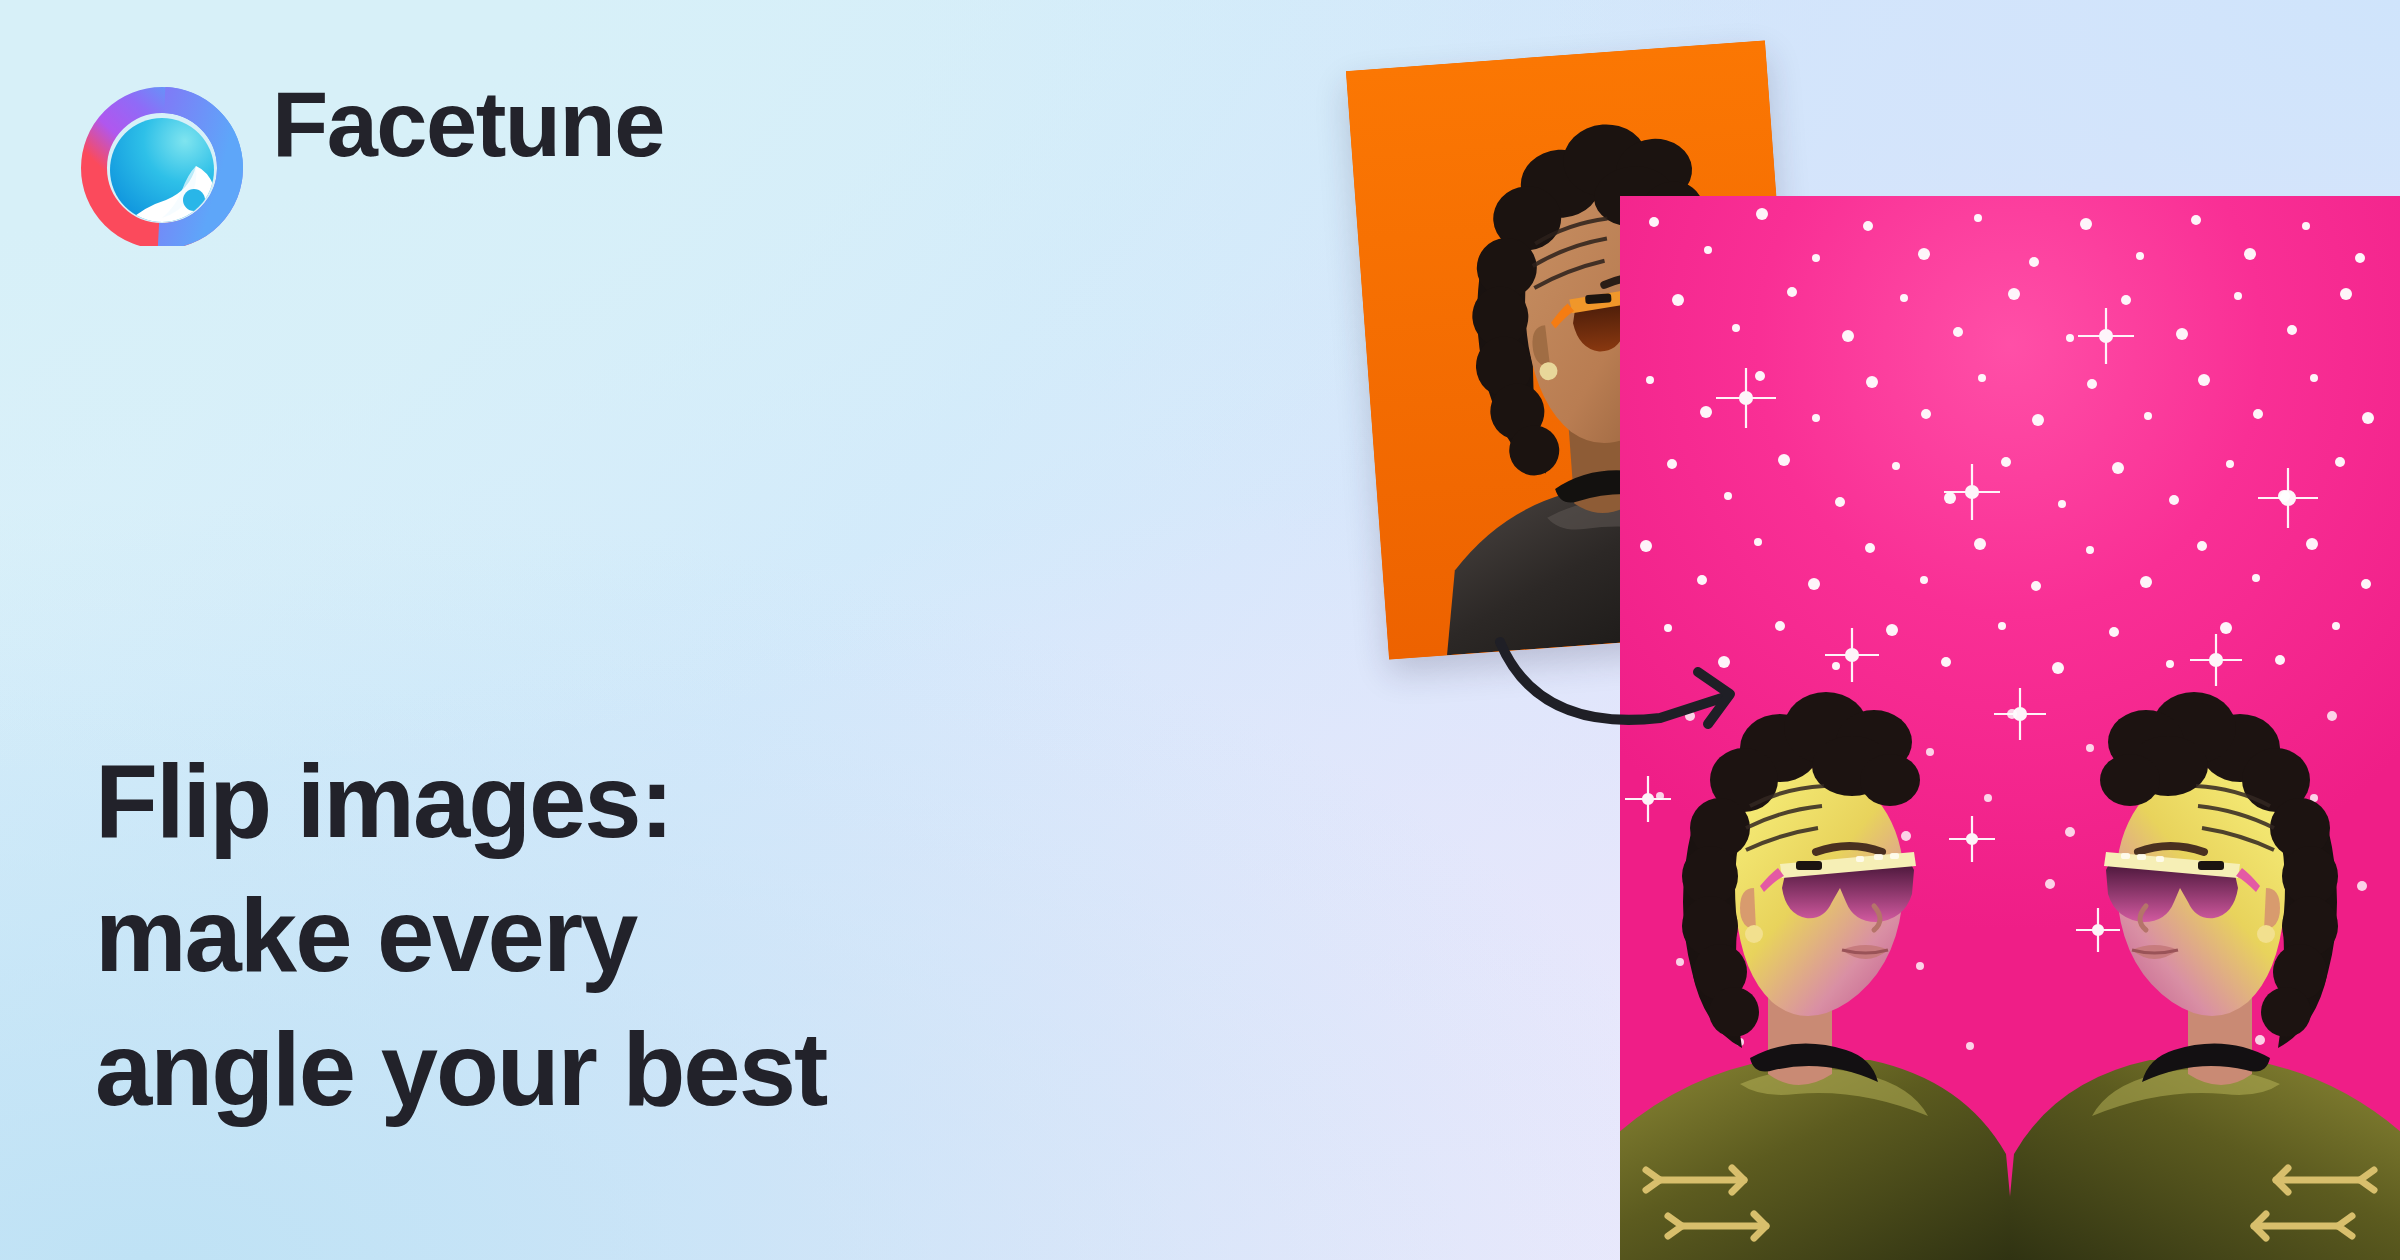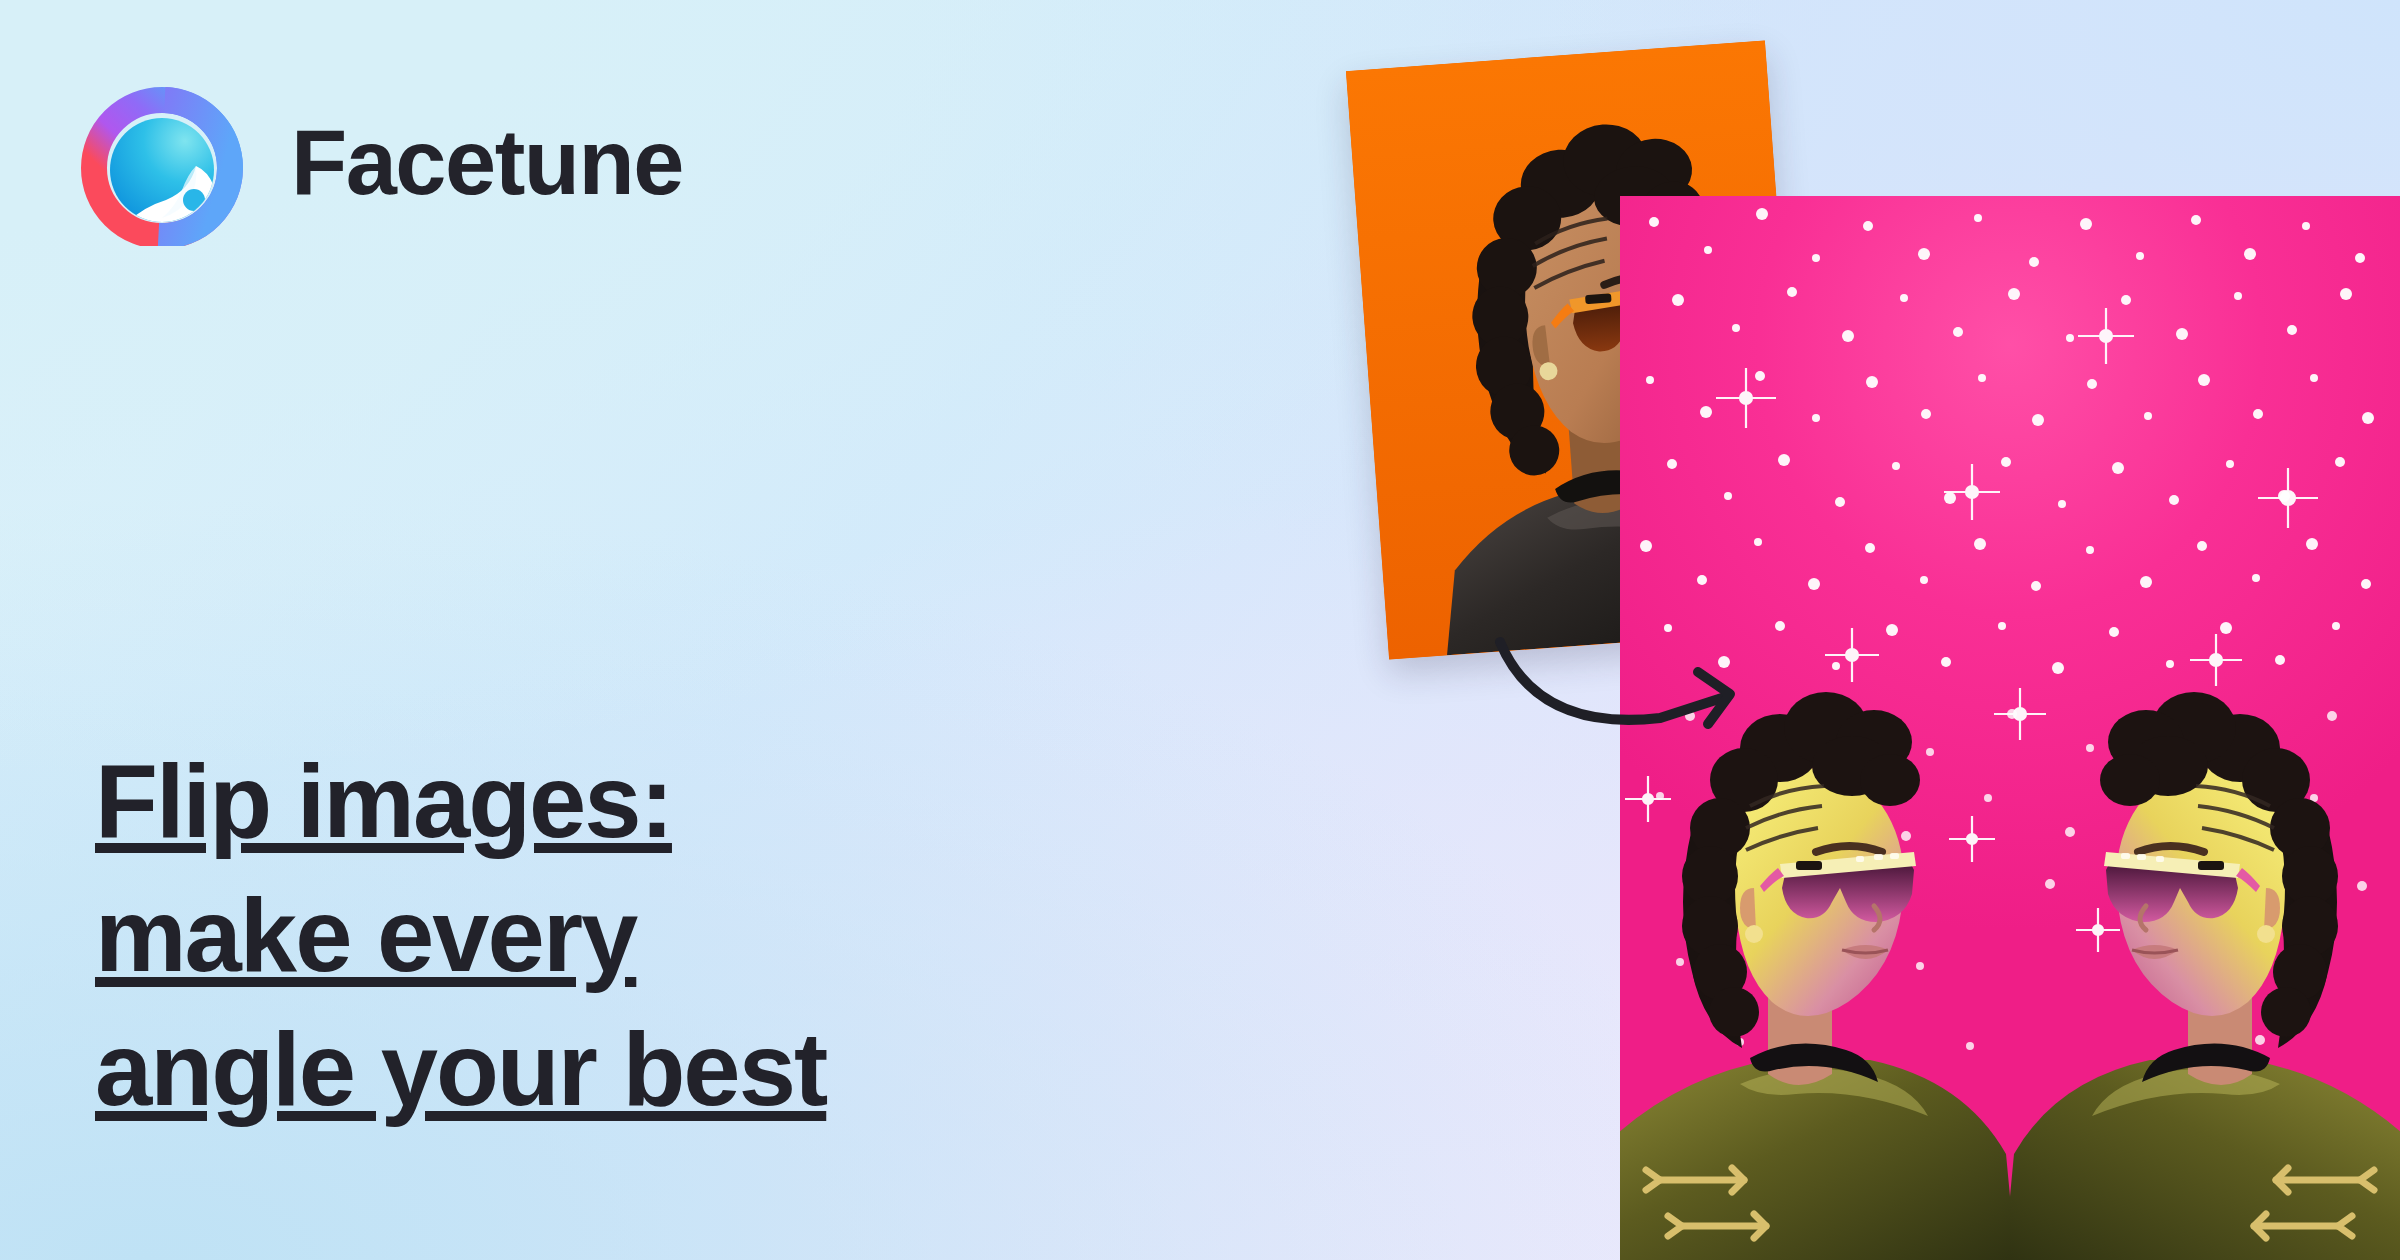--- a/index.html
+++ b/index.html
@@ -15,36 +15,36 @@
   .bg-base{
     background:
       radial-gradient(120% 100% at 0% 0%,   #d7f0f8 0%, #d7f0f8 18%, rgba(215,240,248,0) 62%),
       radial-gradient(110% 110% at 100% 0%, #cfe4fb 0%, rgba(207,228,251,0) 58%),
       radial-gradient(120% 110% at 6% 100%, #bfe2f5 0%, rgba(191,226,245,0) 55%),
       radial-gradient(120% 120% at 62% 108%,#ece9fc 0%, rgba(236,233,252,0) 58%),
       linear-gradient(125deg,#ddf2fa 0%, #d2e9fb 38%, #dfe4fb 68%, #e9e7fb 100%);
   }
 
   
-  .logo-wrap{position:absolute;left:78px;top:78px;display:flex;align-items:center;gap:45px;}
+  .logo-wrap{position:absolute;left:78px;top:78px;display:flex;align-items:flex-start;gap:26px;}
   .logo-mark{width:168px;height:168px;flex:0 0 auto;display:block;}
   .logo-text{display:flex;flex-direction:column;line-height:1;}
   .logo-title{
     font-size:92px;font-weight:800;color:#23232b;letter-spacing:-1.5px;
     font-family:"Liberation Sans", sans-serif;
   }
   .logo-sub{
     font-size:50px;font-weight:300;color:#23232b;letter-spacing:-0.4px;margin-top:16px;
   }
 
   
   .headline{
     position:absolute;left:95px;top:735px;
     font-size:103px;font-weight:800;color:#22222a;
-    line-height:1.30;letter-spacing:-2px;white-space:pre-line;text-decoration:underline;
+    line-height:1.30;letter-spacing:-2px;white-space:pre-line;
   }
 
   
   .pink-panel{
     position:absolute;left:1620px;top:196px;width:780px;height:1064px;
     overflow:hidden;
     background:
       radial-gradient(70% 55% at 50% 14%, #ff4fa7 0%, #f92f95 46%, #ef1e87 100%),
       linear-gradient(180deg,#fb3d9e 0%, #f5238c 100%);
   }

